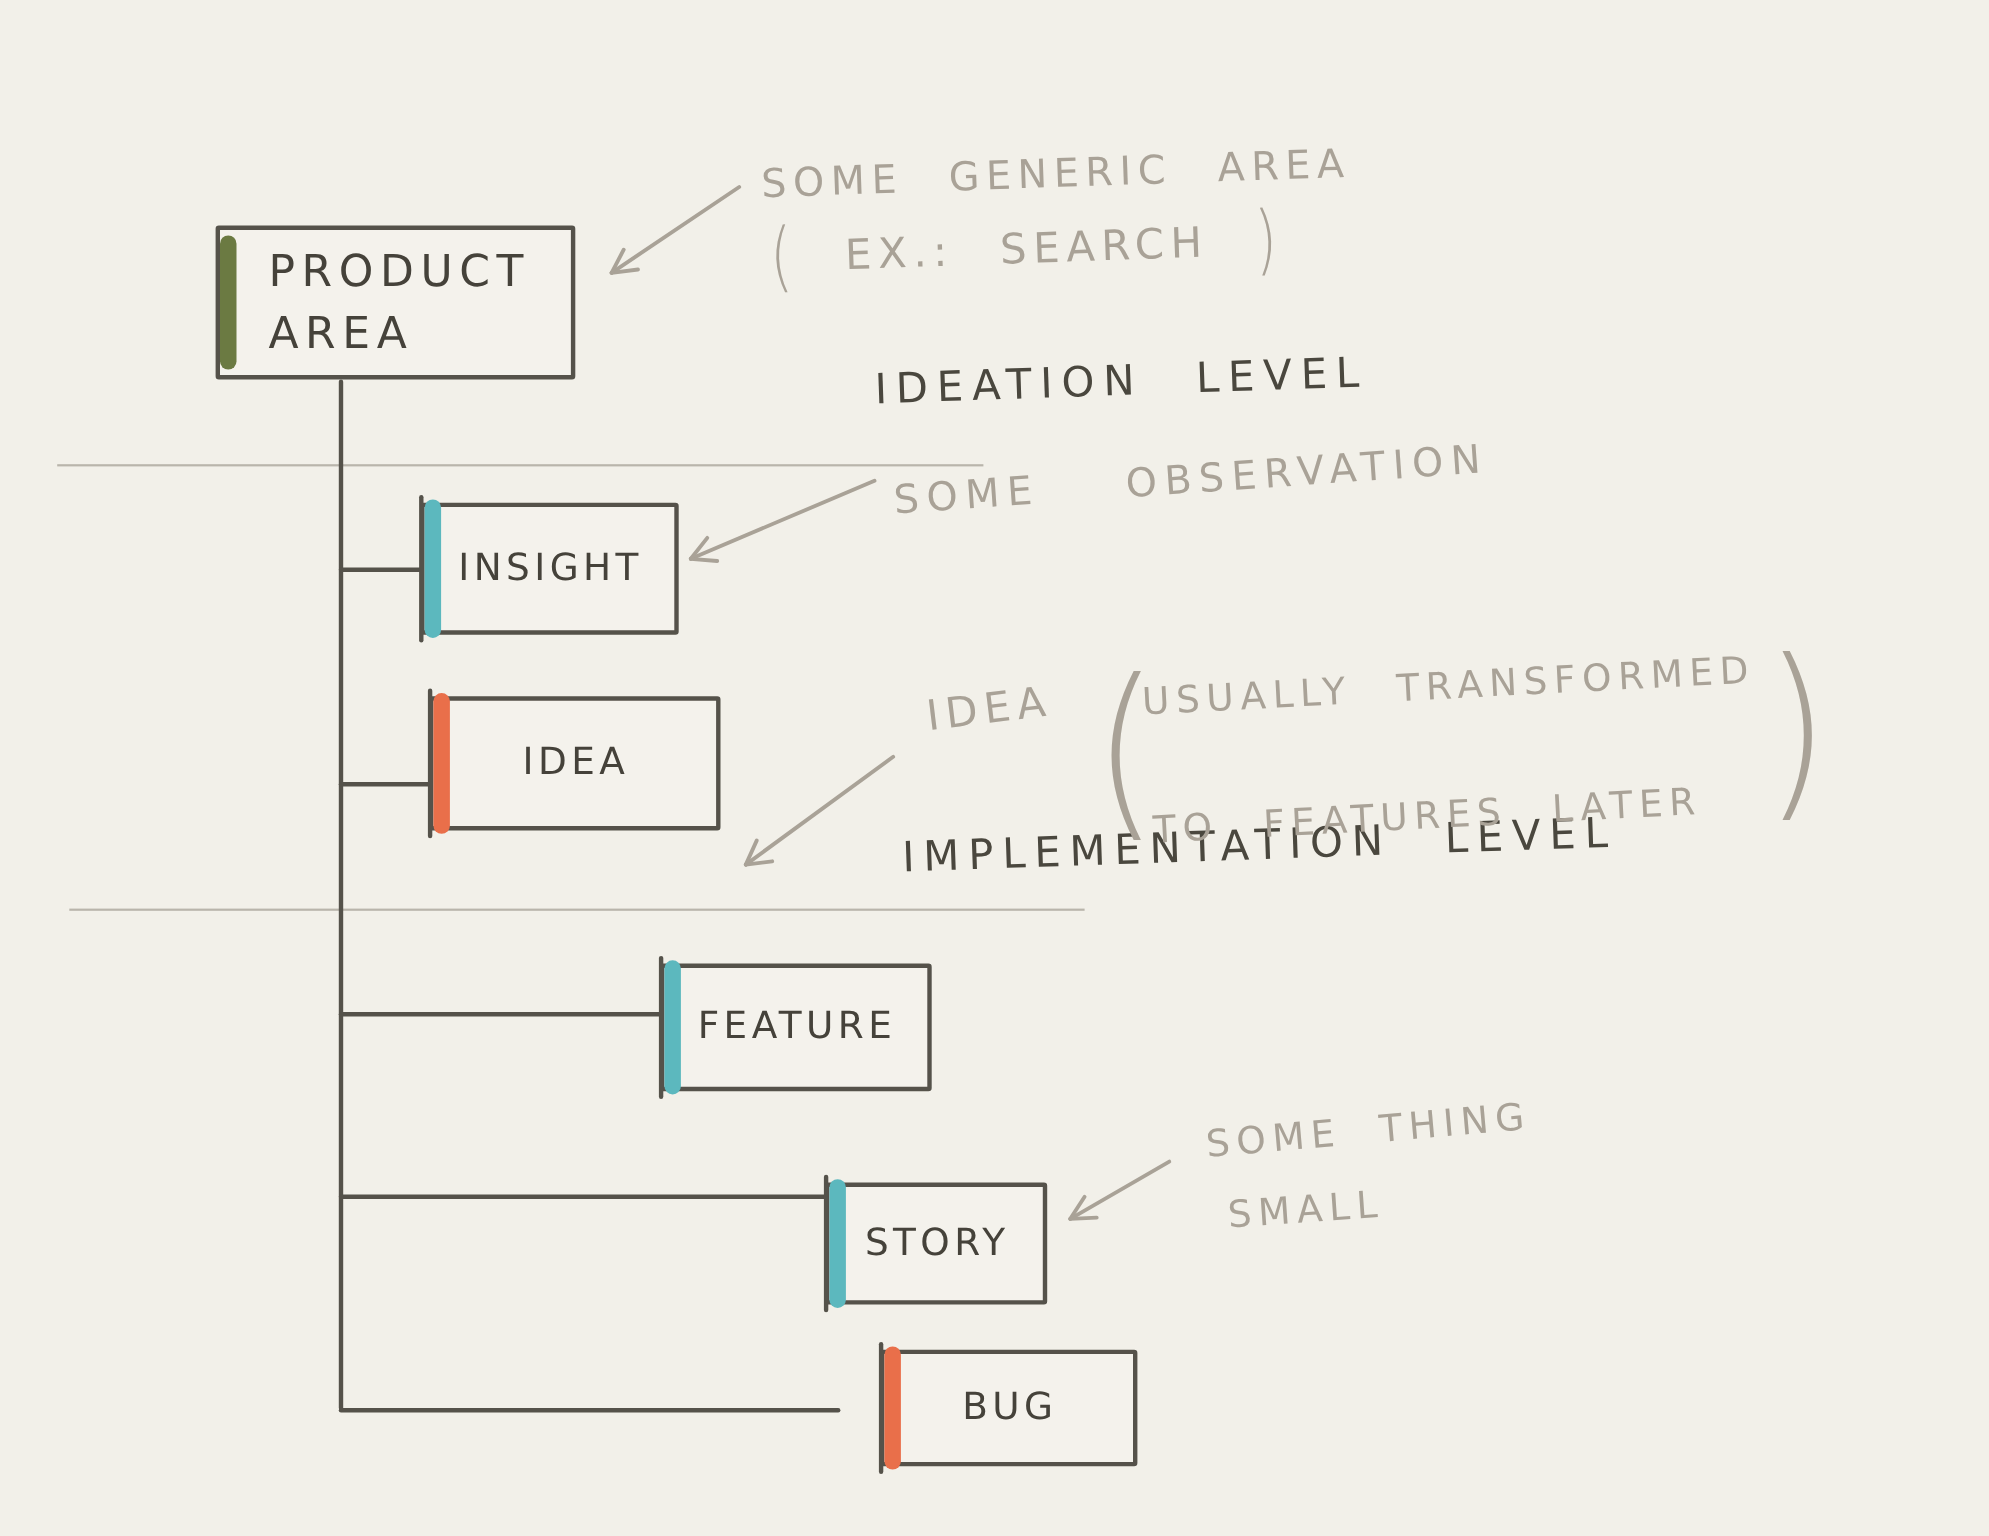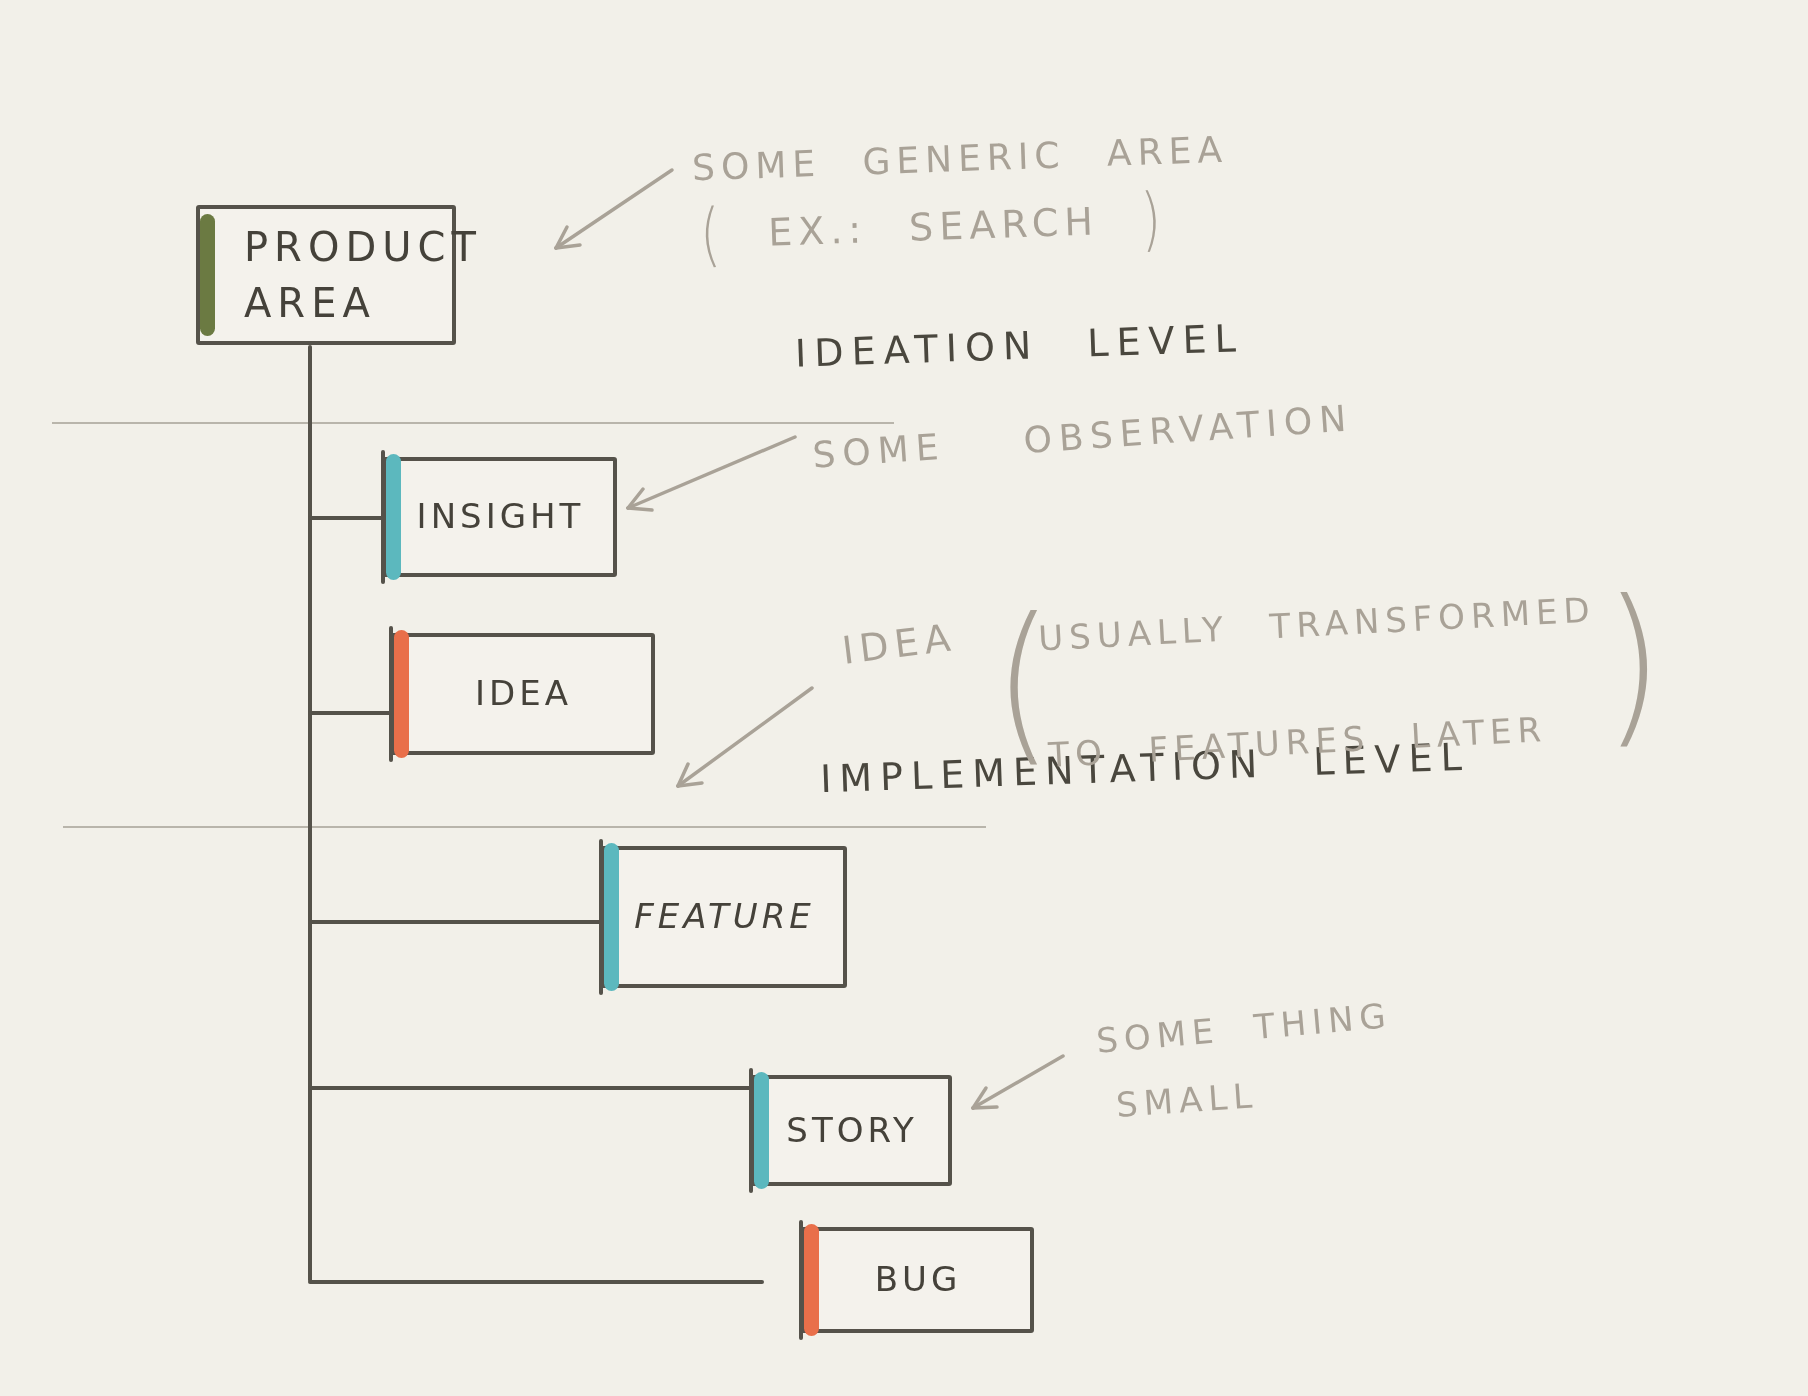--- a/index.html
+++ b/index.html
@@ -56,38 +56,38 @@
   <div class="level-label" style="left:795px;top:324px;">IDEATION LEVEL</div>
   <div class="level-label" style="left:820px;top:746px;">IMPLEMENTATION LEVEL</div>
 
   <div class="tree-line" style="left:308px;top:345px;width:4px;height:937px;"></div>
   <div class="tree-line" style="left:308px;top:516px;width:76px;height:4px;"></div>
   <div class="tree-line" style="left:308px;top:711px;width:84px;height:4px;"></div>
   <div class="tree-line" style="left:308px;top:920px;width:294px;height:4px;"></div>
   <div class="tree-line" style="left:308px;top:1086px;width:444px;height:4px;"></div>
   <div class="tree-line" style="left:308px;top:1280px;width:456px;height:4px;"></div>
 
-  <div class="node root" style="left:196px;top:205px;width:260px;height:140px;">
+  <div class="node root" style="left:196px;top:205px;width:327px;height:140px;">
     <div class="bar bar-green inset"></div>
     <div class="label">PRODUCT AREA</div>
   </div>
 
   <div class="node" style="left:382px;top:457px;width:235px;height:120px;">
     <div class="edge"></div>
     <div class="bar bar-teal"></div>
     <div class="label">INSIGHT</div>
   </div>
 
   <div class="node" style="left:390px;top:633px;width:265px;height:122px;">
     <div class="edge"></div>
     <div class="bar bar-orange"></div>
     <div class="label">IDEA</div>
   </div>
 
-  <div class="node" style="left:600px;top:846px;width:247px;height:142px;font-style:italic;">
+  <div class="node" style="left:600px;top:876px;width:247px;height:116px;">
     <div class="edge"></div>
     <div class="bar bar-teal"></div>
     <div class="label">FEATURE</div>
   </div>
 
   <div class="node" style="left:750px;top:1057px;width:202px;height:111px;margin-top:18px;">
     <div class="edge"></div>
     <div class="bar bar-teal"></div>
     <div class="label">STORY</div>
   </div>

